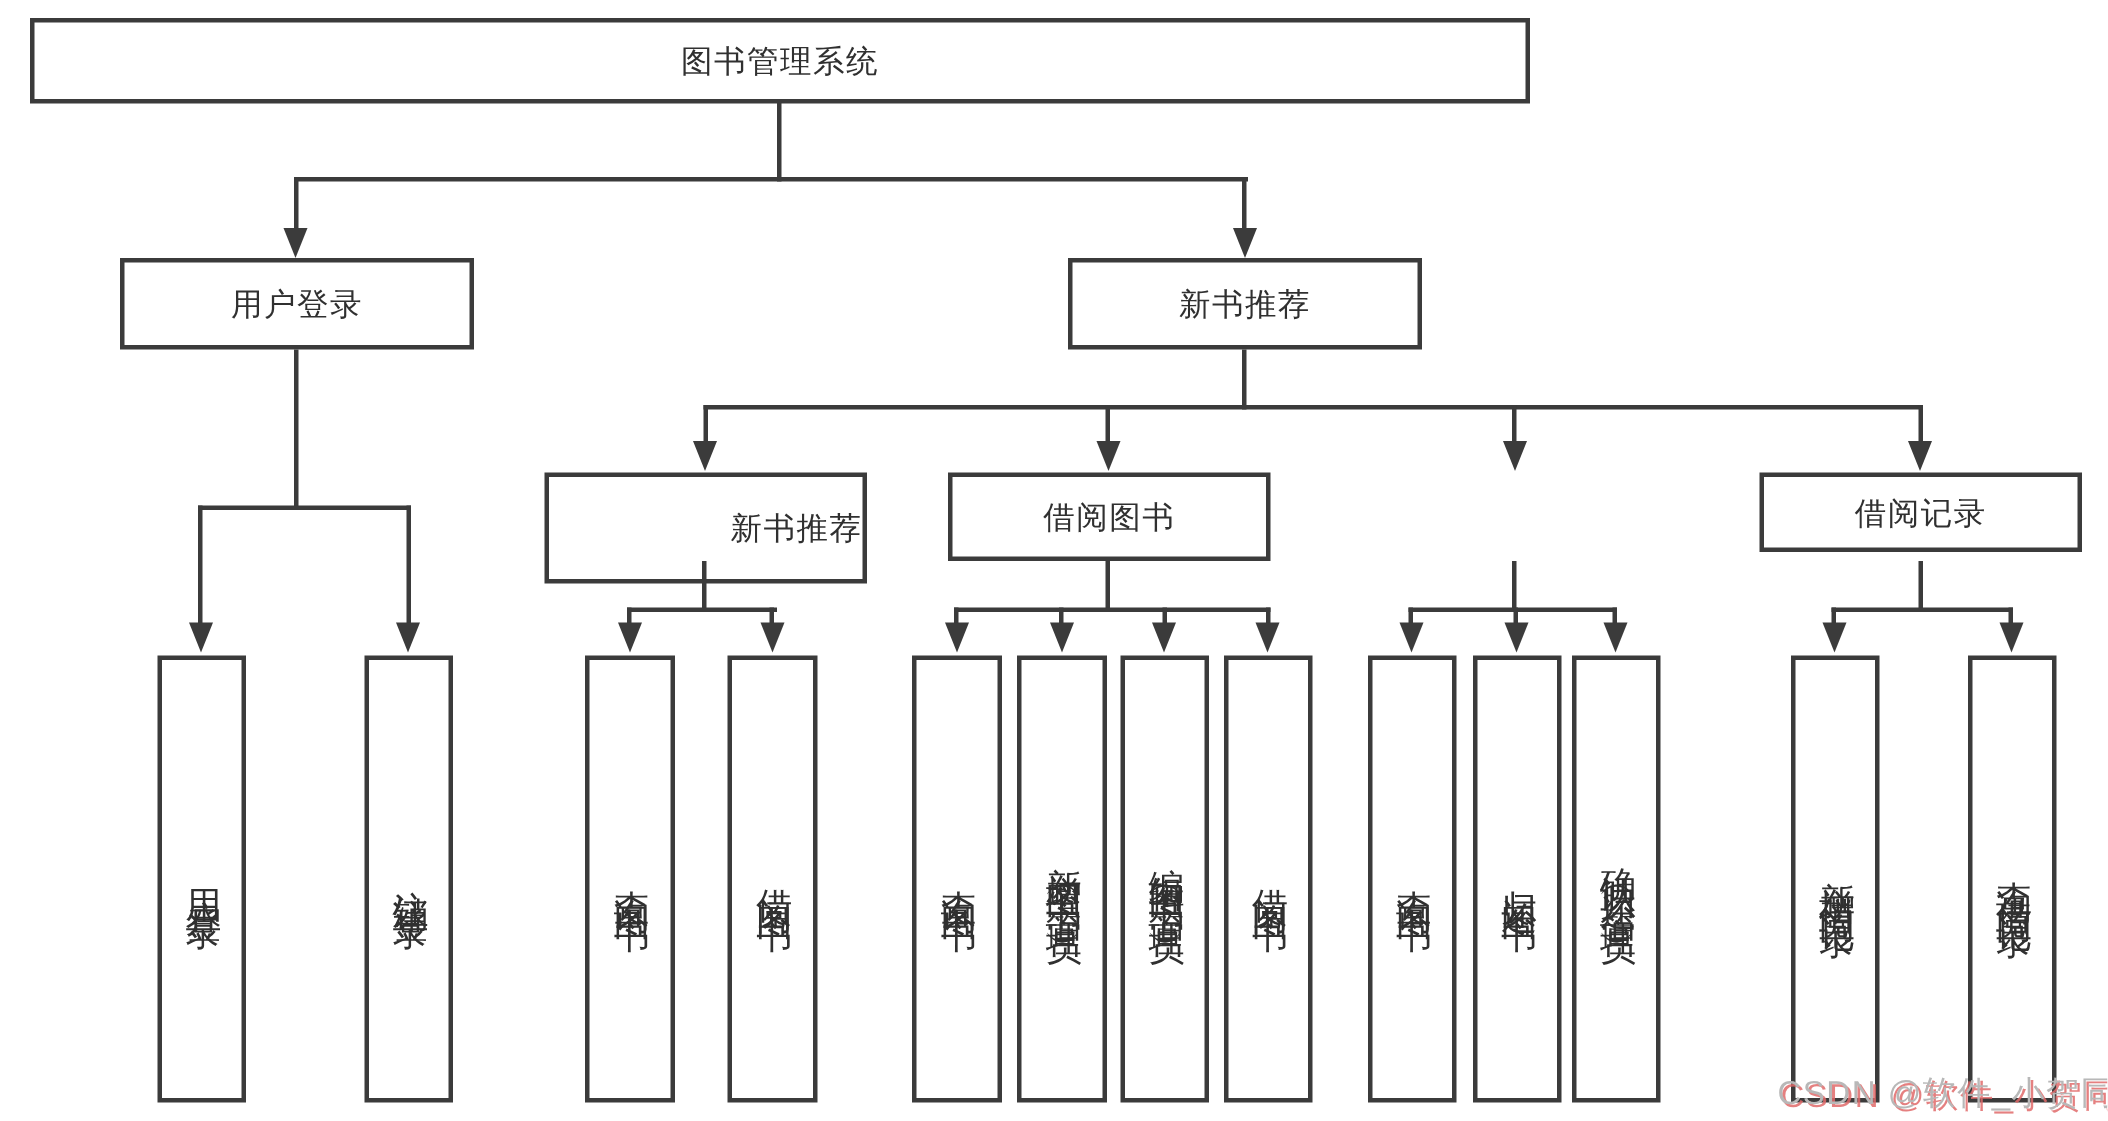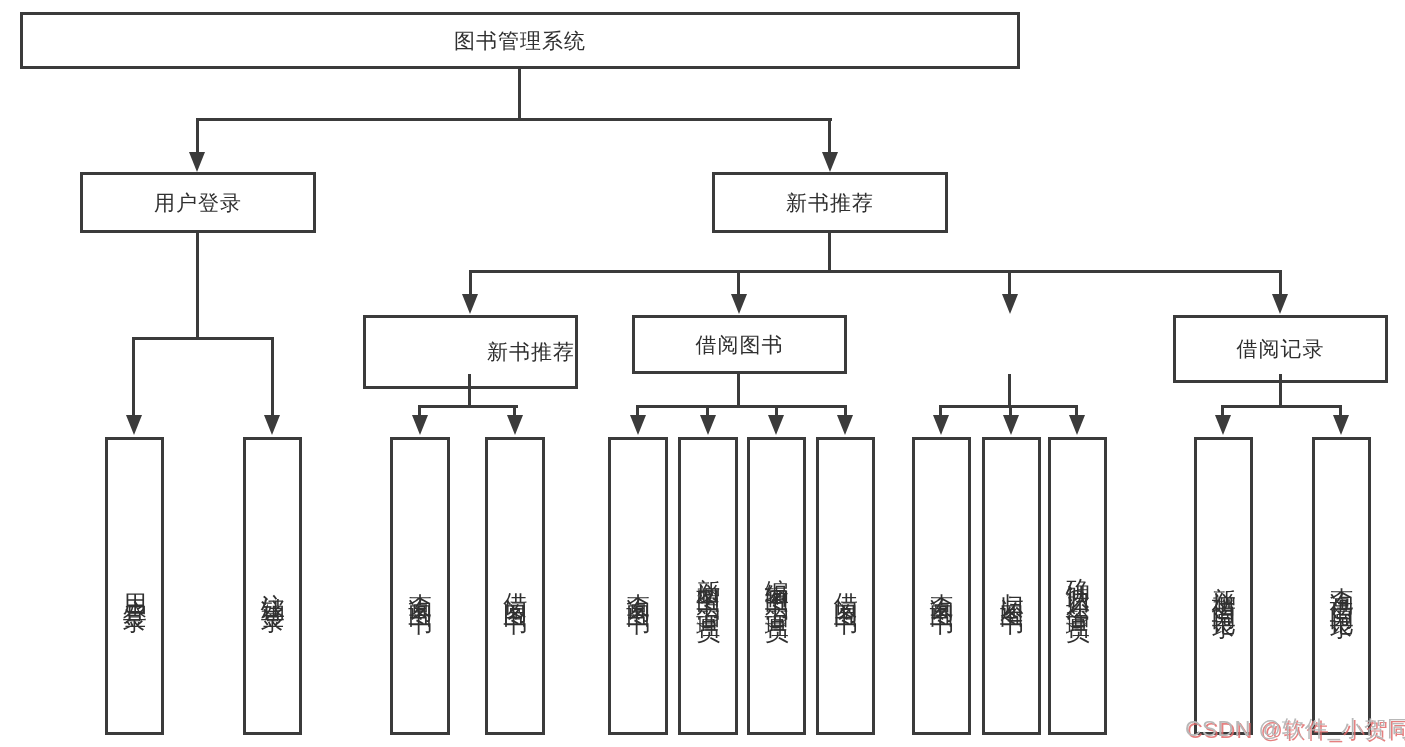--- a/index.html
+++ b/index.html
@@ -70,21 +70,21 @@
   <div class="node" style="left:712px;top:172px;width:236px;height:61px;">
     <span>新书推荐</span>
   </div>
 
   <div class="node" style="left:363px;top:315px;width:215px;height:74px;justify-content:flex-end;">
     <span>新书推荐</span>
   </div>
   <div class="node" style="left:632px;top:315px;width:215px;height:59px;">
     <span>借阅图书</span>
   </div>
-  <div class="node" style="left:1173px;top:315px;width:215px;height:68px;">
+  <div class="node" style="left:1173px;top:315px;width:215px;height:53px;">
     <span>借阅记录</span>
   </div>
 
   <div class="node leaf" style="left:105px;top:437px;width:59px;height:298px;">
     <span class="vtext">用户登录</span>
   </div>
   <div class="node leaf" style="left:243px;top:437px;width:59px;height:298px;">
     <span class="vtext">注销登录</span>
   </div>
 

